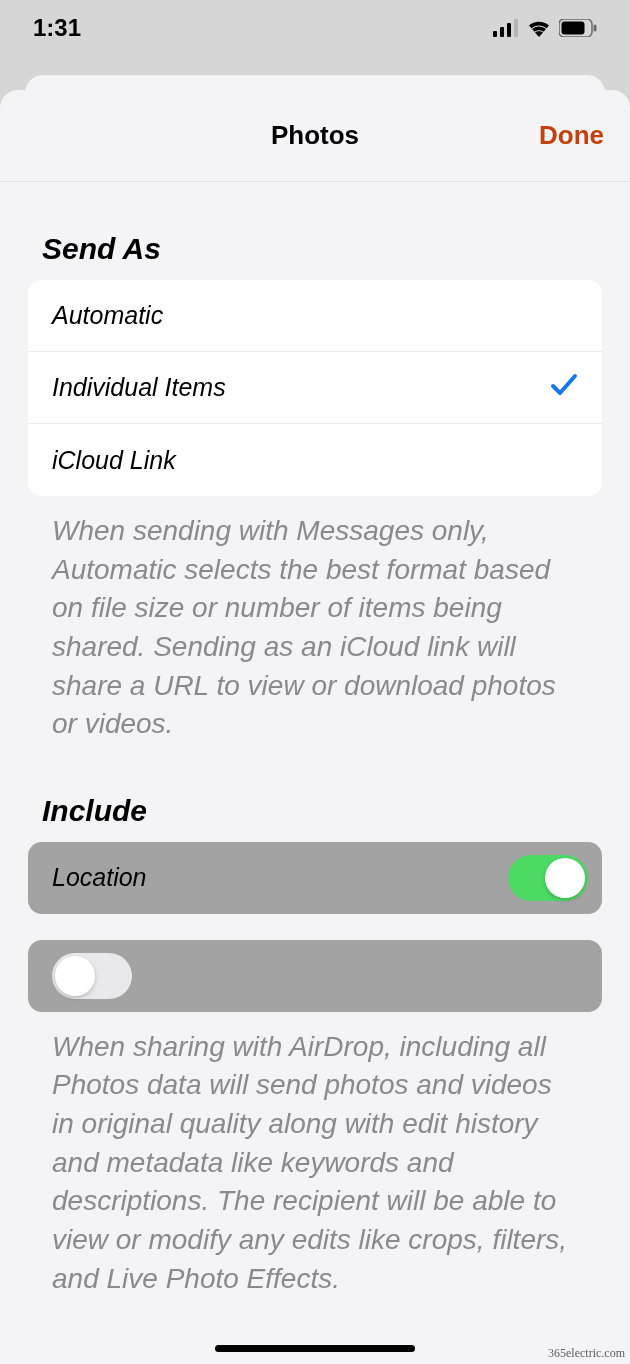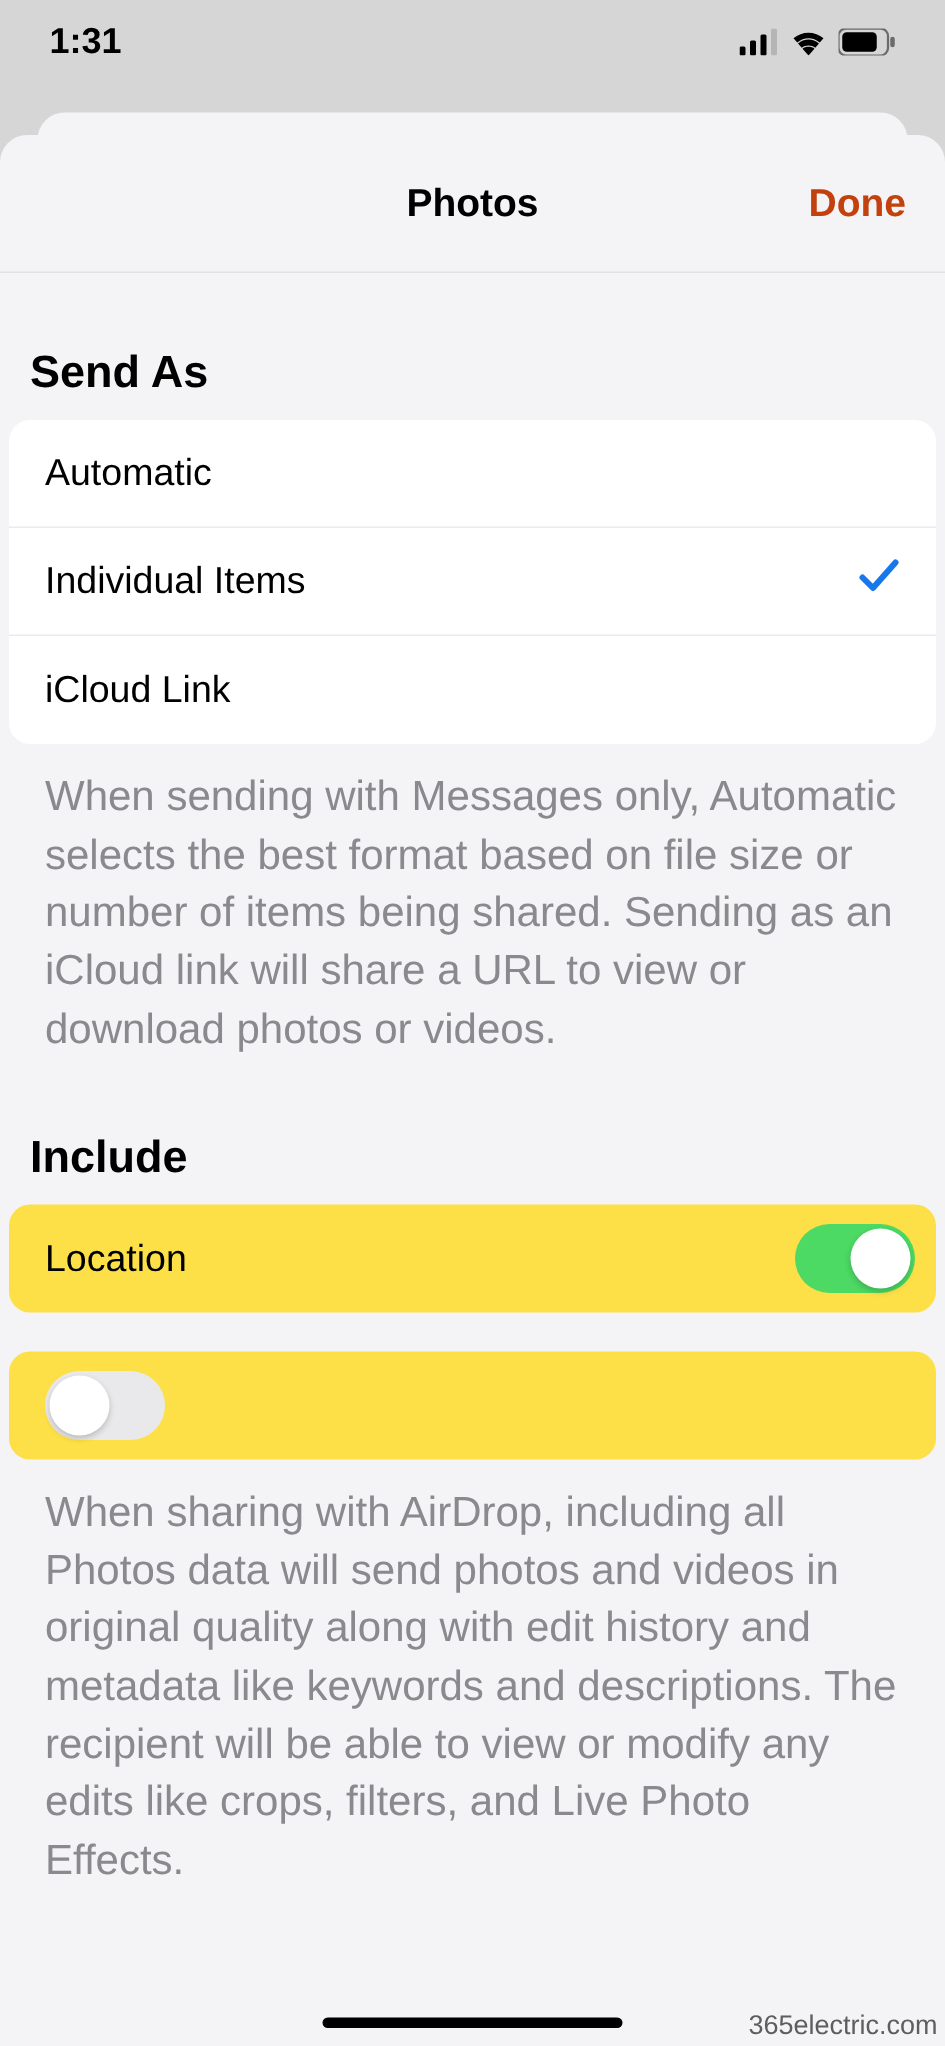--- a/index.html
+++ b/index.html
@@ -66,21 +66,22 @@
       position: absolute;
       right: 26px;
       font-size: 26px;
       font-weight: 600;
       color: #c2410c;
       background: none;
       border: none;
       cursor: pointer;
     }
     .content {
-      padding: 0 6px;
+      padding: 0 28px;
+      font-style: italic;
     }
     .section-title {
       font-size: 30px;
       font-weight: 700;
       color: #000;
       padding: 50px 14px 14px 14px;
     }
     .group {
       background: #fff;
       border-radius: 14px;
@@ -109,21 +110,21 @@
       padding: 16px 24px 0 24px;
     }
     .toggle-row {
       display: flex;
       align-items: center;
       justify-content: space-between;
       min-height: 72px;
       padding: 0 14px 0 24px;
       font-size: 25px;
       color: #000;
-      background: #fde047;
+      background: #a3a3a3;
       border-radius: 14px;
       gap: 24px;
     }
     .group-gap { height: 26px; }
     .switch {
       position: relative;
       width: 80px;
       height: 46px;
       border-radius: 23px;
       cursor: pointer;
@@ -148,22 +149,22 @@
       transform: translateX(-50%);
       width: 200px;
       height: 7px;
       background: #000;
       border-radius: 4px;
     }
     .watermark {
       position: absolute;
       bottom: 3px;
       right: 5px;
-      font-size: 18px;
-      font-family: Liberation Sans, sans-serif;
+      font-size: 12px;
+      font-family: Liberation Serif, serif;
       color: #5e5e5e;
       margin-top: 33px;
     }
   </style>
 </head>
 <body>
 
 <div class="status-bar">
   <span>1:31</span>
   <div class="status-right">

